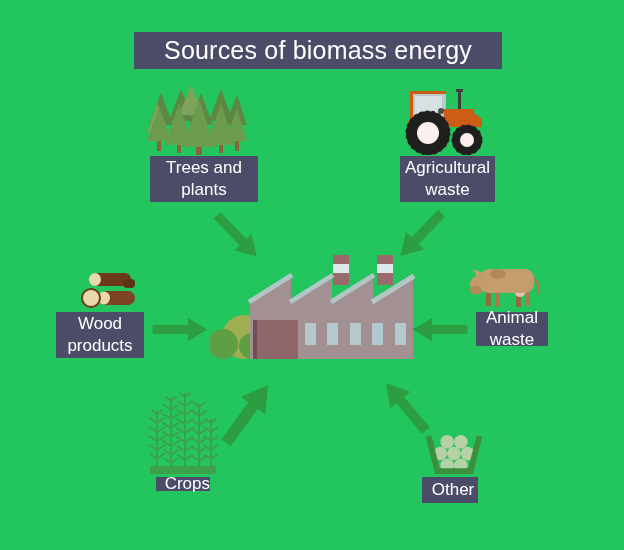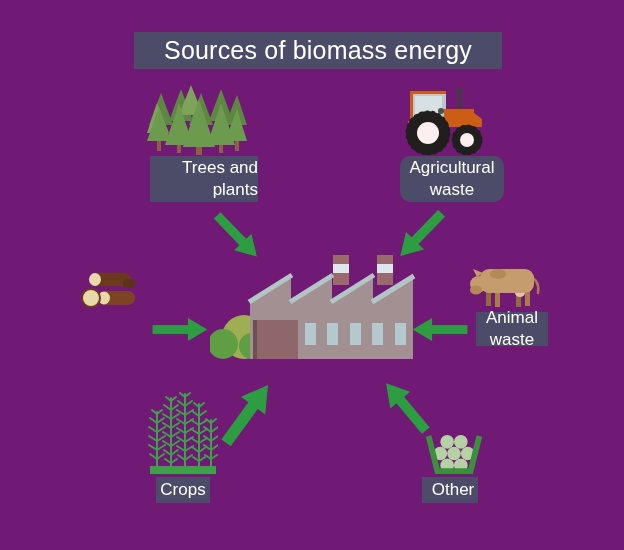--- a/index.html
+++ b/index.html
@@ -1,25 +1,25 @@
 <!DOCTYPE html>
 <html><head>
 <meta charset="utf-8">
 <style>
   html,body{margin:0;padding:0;}
   body{font-family:"Liberation Sans", sans-serif; background:#ffffff;}
-  .canvas{position:relative;width:624px;height:550px;background:#701a75;overflow:hidden;}
+  .canvas{position:relative;width:624px;height:550px;background:#22c55e;overflow:hidden;}
   .panel{position:absolute;background:#4c4c69;color:#ffffff;display:flex;align-items:center;justify-content:center;text-align:center;box-sizing:border-box;}
   .title-banner{left:134px;top:32px;width:368px;height:37px;font-size:25px;letter-spacing:0.2px;}
   .src-label{font-size:17px;line-height:1.28;flex-direction:column;}
-  .lbl-trees{left:150px;top:156px;width:108px;height:46px;align-items:flex-end;}
-  .lbl-agri{left:400px;top:156px;width:104px;height:46px;border-radius:10px;}
+  .lbl-trees{left:150px;top:156px;width:108px;height:46px;}
+  .lbl-agri{left:400px;top:156px;width:95px;height:46px;}
   .lbl-wood{left:56px;top:312px;width:88px;height:46px;}
   .lbl-animal{left:476px;top:312px;width:72px;height:34px;}
-  .lbl-crops{left:156px;top:477px;width:54px;height:26px;}
+  .lbl-crops{left:156px;top:477px;width:54px;height:14px;align-items:flex-end;}
   .lbl-other{left:422px;top:477px;width:56px;height:26px;padding-left:6px;}
   .icon{position:absolute;}
   .arrow{position:absolute;transform-origin:50% 50%;}
 </style>
 </head>
 <body>
 
 <div class="canvas">
 
   <div class="panel title-banner">Sources of biomass energy</div>
@@ -72,20 +72,24 @@
   </div>
 
   <svg class="icon" style="left:79px;top:271px;" width="58" height="38" viewBox="0 0 58 38">
     <rect x="12" y="2" width="40" height="13" rx="6" fill="#6b3a1c"></rect>
     <rect x="44" y="8" width="12" height="9" rx="4" fill="#5d3317"></rect>
     <ellipse cx="16" cy="8.5" rx="6" ry="6.5" fill="#e9d9a8"></ellipse>
     <rect x="20" y="20" width="36" height="14" rx="7" fill="#7d4424"></rect>
     <ellipse cx="25" cy="27" rx="6" ry="6.5" fill="#e9d9a8"></ellipse>
     <circle cx="12" cy="27" r="9" fill="#e9d9a8" stroke="#6b3a1c" stroke-width="2"></circle>
   </svg>
+  <div class="panel src-label lbl-wood">
+    <span>Wood</span>
+    <span>products</span>
+  </div>
 
   <svg class="icon" style="left:470px;top:263px;" width="74" height="46" viewBox="0 0 74 46">
     <path d="M62,14 q8,6 6,16" fill="none" stroke="#a97c4a" stroke-width="2.5" stroke-linecap="round"></path>
     <rect x="16" y="26" width="5" height="17" fill="#8f6b3e"></rect>
     <rect x="25" y="28" width="5" height="16" fill="#a97c4a"></rect>
     <rect x="46" y="28" width="5" height="16" fill="#8f6b3e"></rect>
     <rect x="55" y="26" width="5" height="17" fill="#a97c4a"></rect>
     <ellipse cx="50" cy="30" rx="5" ry="4" fill="#e8bfb4"></ellipse>
     <rect x="10" y="6" width="54" height="24" rx="9" fill="#c59c6d"></rect>
     <ellipse cx="28" cy="11" rx="8" ry="5" fill="#b08a57"></ellipse>

